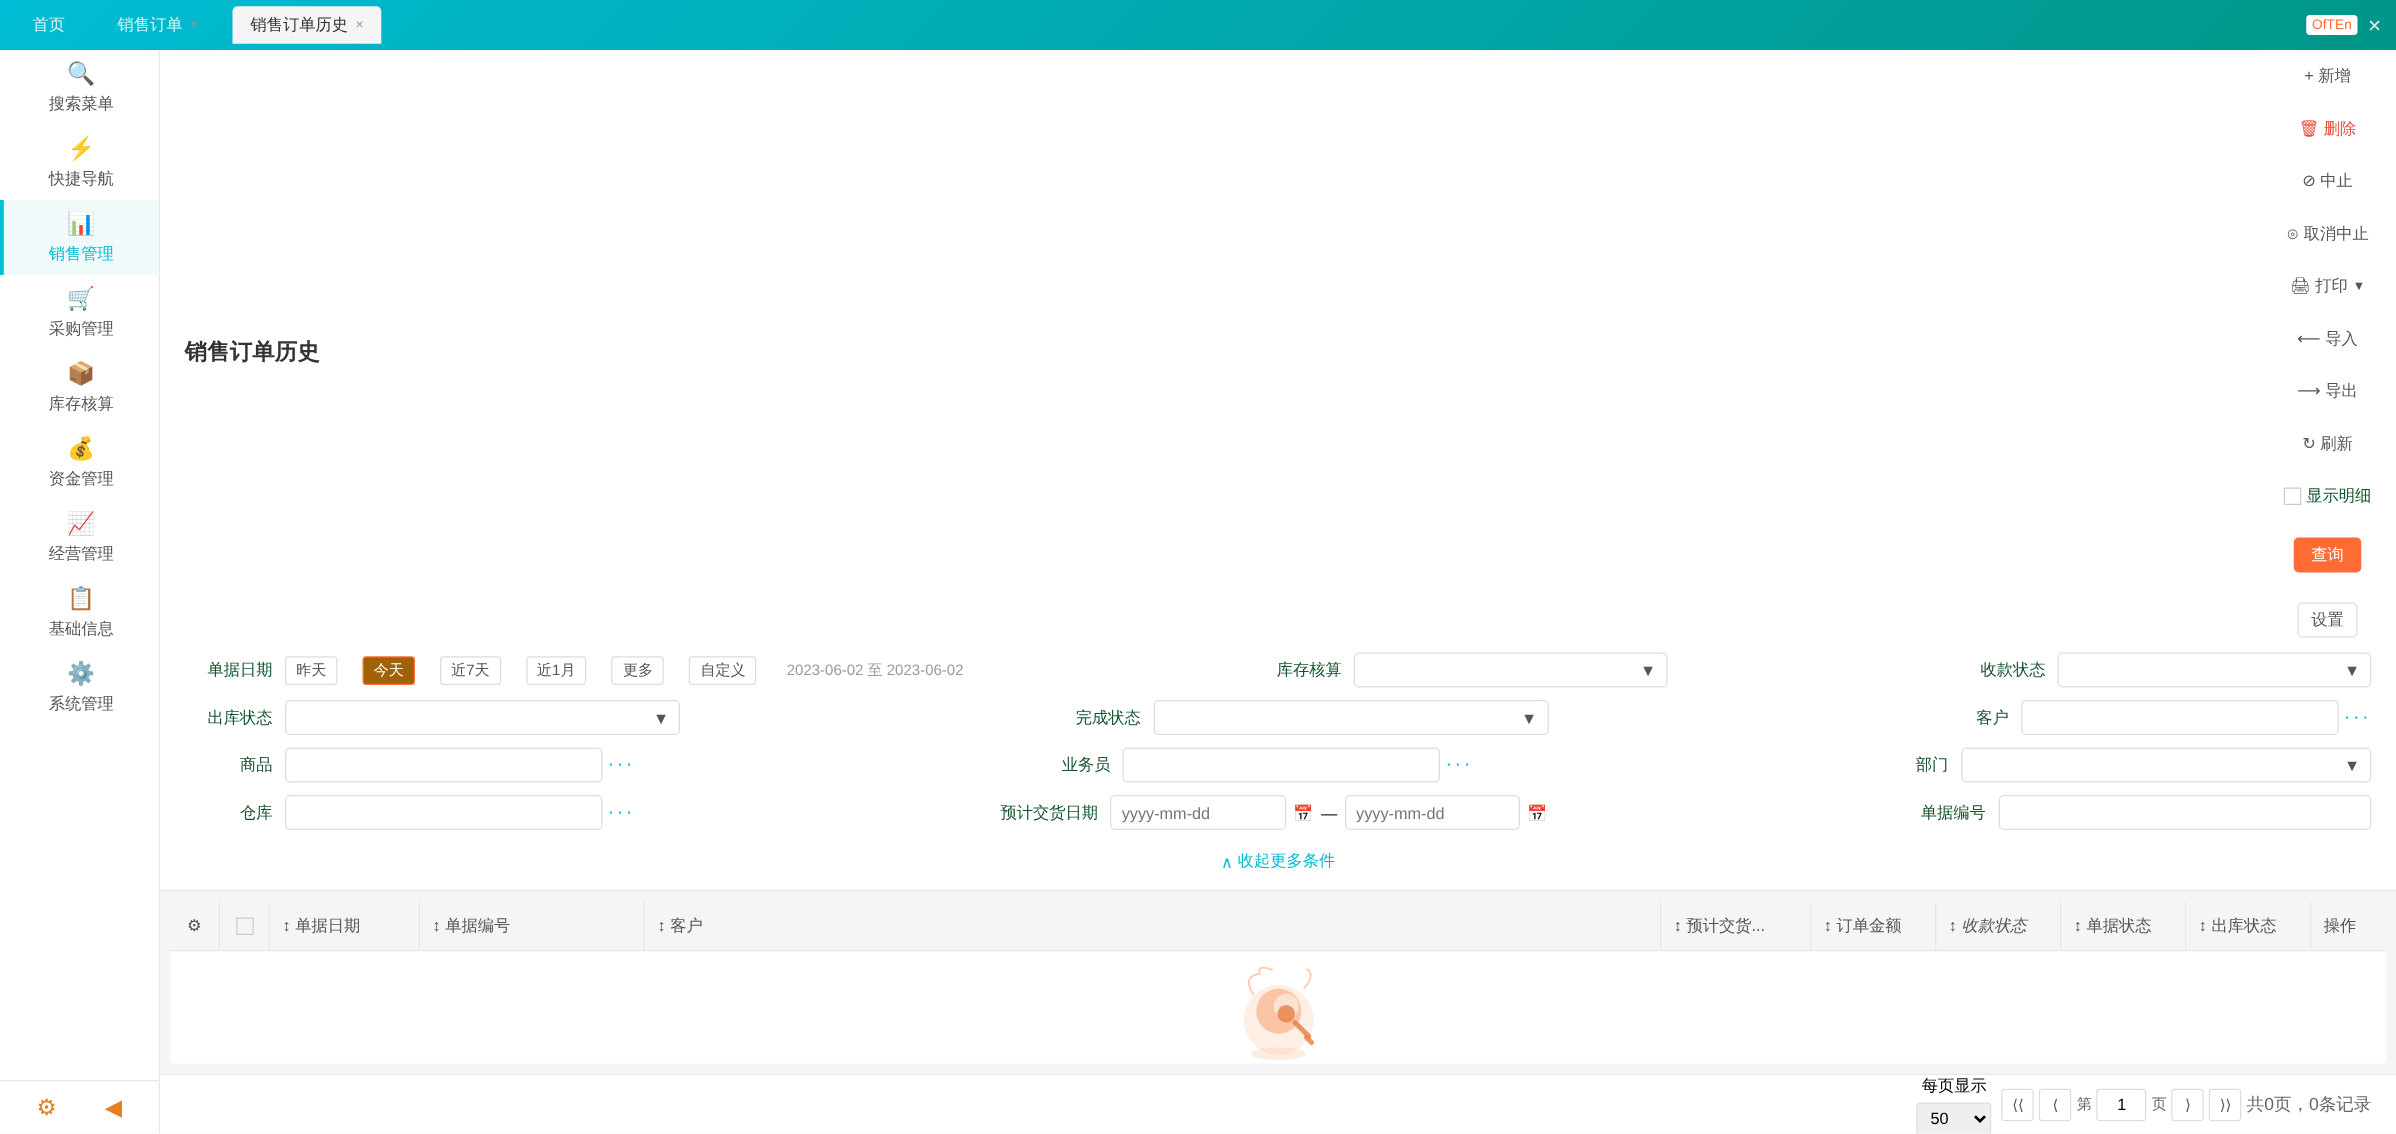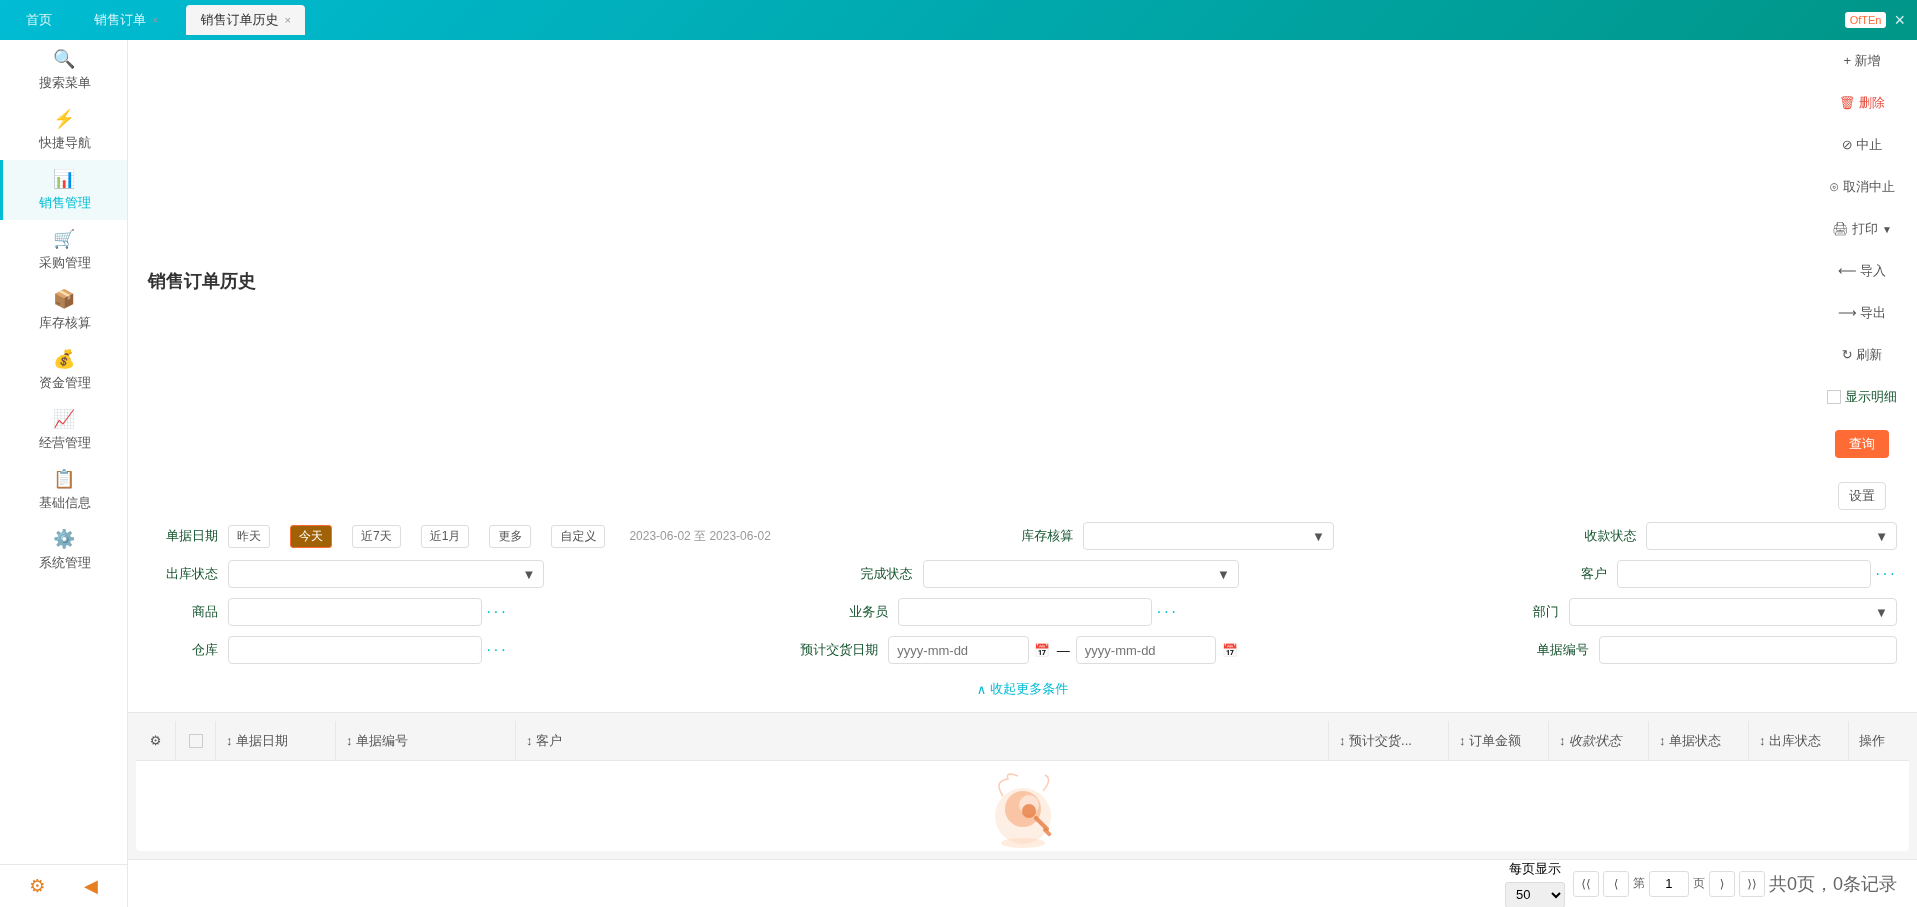--- a/index.html
+++ b/index.html
@@ -343,21 +343,21 @@
       font-size: 12px;
       color: #555;
     }
     .page-input {
       width: 40px;
       height: 26px;
       border: 1px solid #ddd;
       border-radius: 3px;
       text-align: center;
     }
-    .page-total { color: #666; font-size: 18px; }
+    .page-total { color: #666; font-size: 14px; }
   </style>
 </head>
 <body>
 
 <div class="top-bar">
   <div class="top-bar-tabs">
     <div class="tab-item">
       <span>首页</span>
     </div>
     <div class="tab-item">

